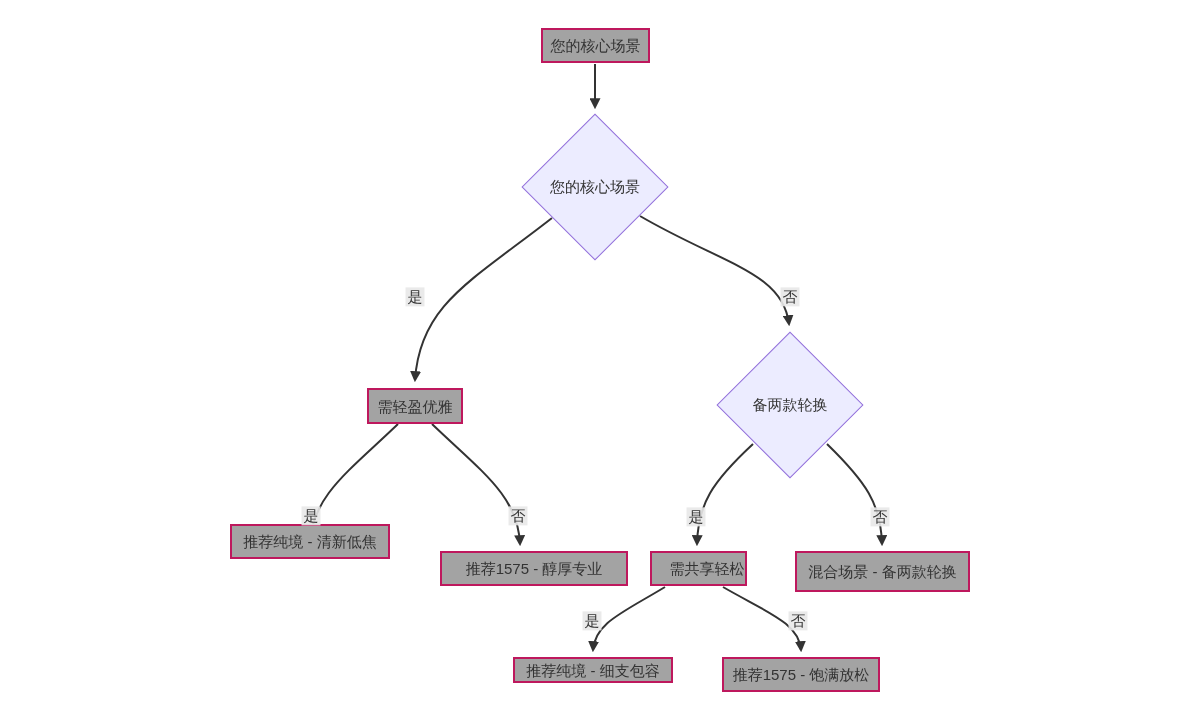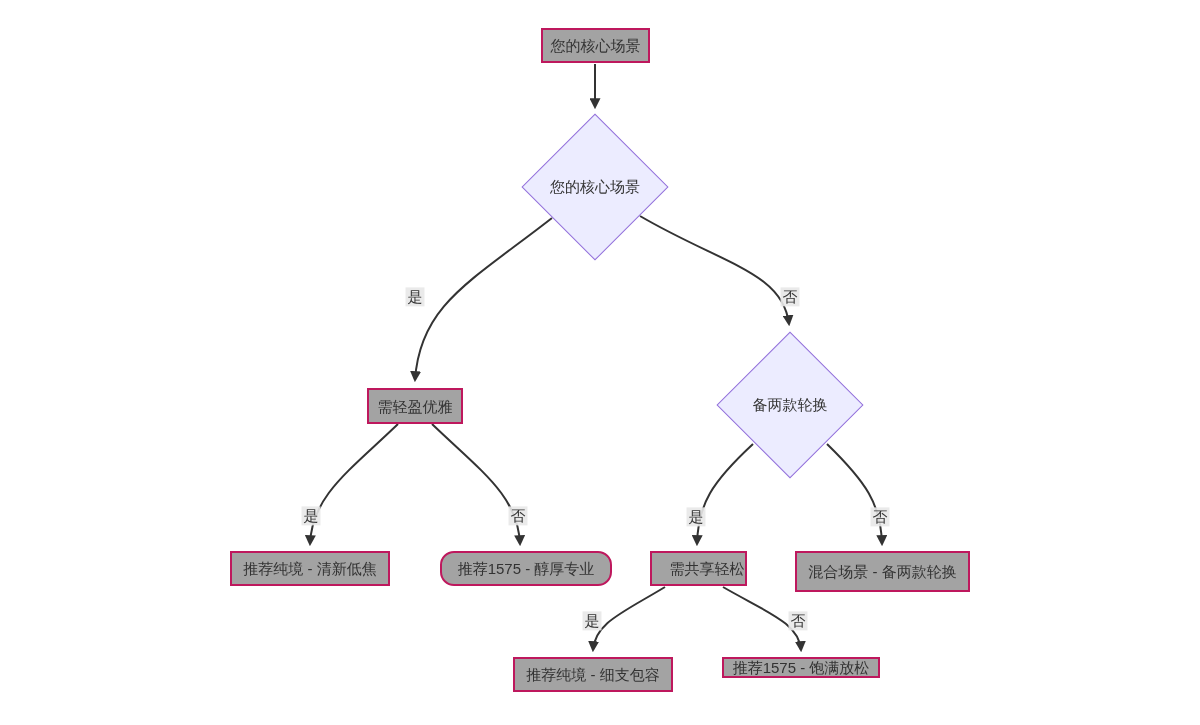--- a/index.html
+++ b/index.html
@@ -67,26 +67,26 @@
     line-height: 1.15;
     padding: 1px 2px;
     z-index: 3;
     white-space: nowrap;
   }
   
   .pos-start { left: 541px; top: 28px;  width: 109px; height: 35px; }
   .pos-d1    { left: 522px; top: 114px; width: 146px; height: 146px; }
   .pos-n1    { left: 367px; top: 388px; width: 96px;  height: 36px; }
   .pos-d2    { left: 717px; top: 332px; width: 146px; height: 146px; }
-  .pos-r1    { left: 230px; top: 551px; width: 160px; height: 35px; }
-  .pos-r2    { left: 440px; top: 551px; width: 172px; height: 35px; border-radius: 14px; }
+  .pos-r1    { left: 230px; top: 524px; width: 160px; height: 35px; }
+  .pos-r2    { left: 440px; top: 551px; width: 188px; height: 35px; }
   .pos-n2    { left: 650px; top: 551px; width: 97px;  height: 35px; padding-left: 17px; }
   .pos-r3    { left: 795px; top: 551px; width: 175px; height: 41px; }
-  .pos-r4    { left: 513px; top: 657px; width: 160px; height: 35px; }
-  .pos-r5    { left: 722px; top: 657px; width: 158px; height: 21px; }
+  .pos-r4    { left: 513px; top: 657px; width: 160px; height: 26px; }
+  .pos-r5    { left: 722px; top: 657px; width: 158px; height: 35px; }
   
   .pos-el1 { left: 415px; top: 297px; }
   .pos-el2 { left: 790px; top: 297px; }
   .pos-el3 { left: 311px; top: 516px; }
   .pos-el4 { left: 518px; top: 516px; }
   .pos-el5 { left: 696px; top: 517px; }
   .pos-el6 { left: 880px; top: 517px; }
   .pos-el7 { left: 592px; top: 621px; }
   .pos-el8 { left: 798px; top: 621px; }
 </style>

